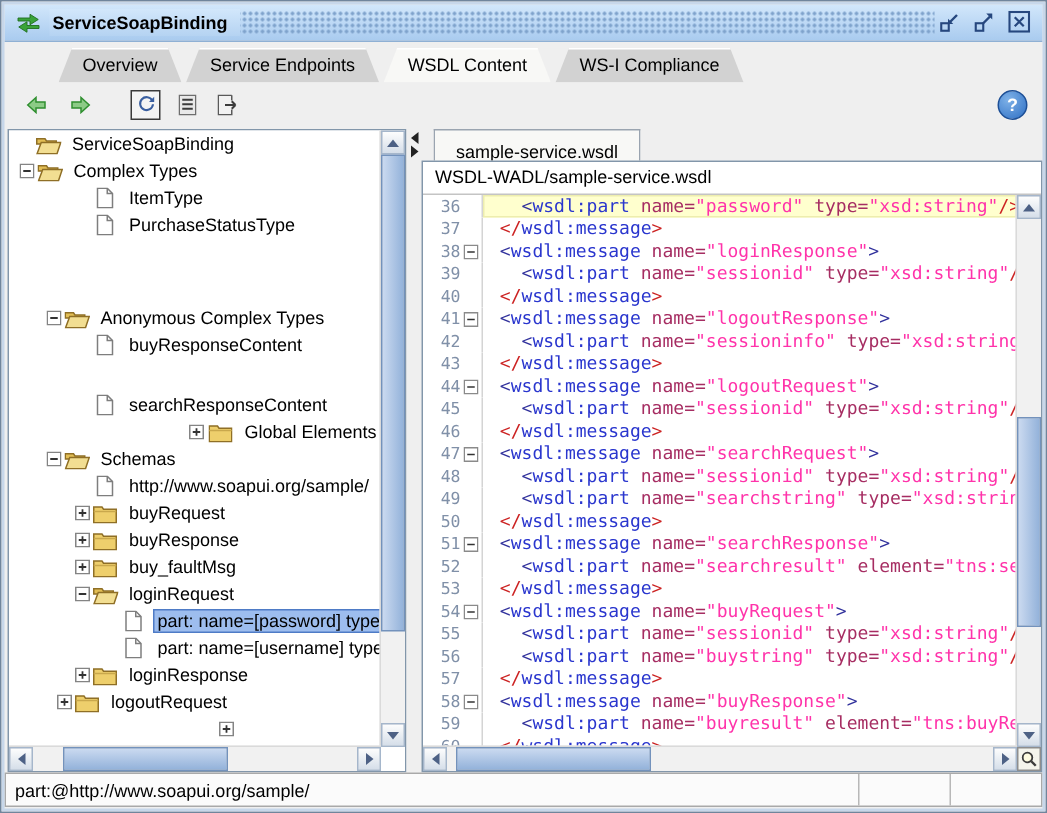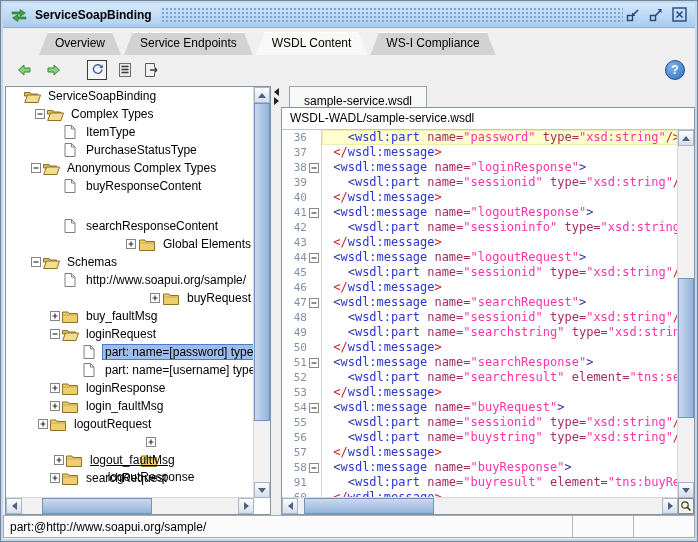--- a/index.html
+++ b/index.html
@@ -168,21 +168,21 @@
             <span class="ticon">
               <span style="display:flex;">
                 <svg width="17" height="13" viewBox="0 0 17 13">
                   <path d="M0.5 2.5 H6 L7 4 H13.5 V6 H0.5 Z" fill="#E2BE55" stroke="#8F6F26"></path>
                   <path d="M3.5 5 H16.5 L14 12.5 H0.7 Z" fill="#F2DE92" stroke="#8F6F26"></path>
                 </svg>
               </span>
             </span>
             <span class="tlabel">ServiceSoapBinding</span>
           </div>
-          <div class="trow" style="padding-left: 27px;">
+          <div class="trow" style="padding-left: 5px;">
             <span class="texp">
               <svg width="10" height="10" viewBox="0 0 10 10">
                 <rect x="0.5" y="0.5" width="9" height="9" fill="#fff" stroke="#848484"></rect>
                 <path d="M2.5 5 H7.5" stroke="#333" stroke-width="1.2"></path>
               </svg>
             </span>
             <span class="ticon">
               <span style="display:flex;">
                 <svg width="17" height="13" viewBox="0 0 17 13">
                   <path d="M0.5 2.5 H6 L7 4 H13.5 V6 H0.5 Z" fill="#E2BE55" stroke="#8F6F26"></path>
@@ -209,21 +209,21 @@
             <span class="ticon">
               <span style="display:flex;">
                 <svg width="12" height="14" viewBox="0 0 12 14">
                   <path d="M1 0.5 H7.5 L11 4 V13.5 H1 Z" fill="#FFFFFF" stroke="#7E7E7E"></path>
                   <path d="M7.5 0.5 V4 H11" fill="none" stroke="#7E7E7E"></path>
                 </svg>
               </span>
             </span>
             <span class="tlabel">PurchaseStatusType</span>
           </div>
-          <div class="trow" style="padding-left: 23px;">
+          <div class="trow" style="padding-left: 23px; margin-top: 44px;">
             <span class="texp">
               <svg width="10" height="10" viewBox="0 0 10 10">
                 <rect x="0.5" y="0.5" width="9" height="9" fill="#fff" stroke="#848484"></rect>
                 <path d="M2.5 5 H7.5" stroke="#333" stroke-width="1.2"></path>
               </svg>
             </span>
             <span class="ticon">
               <span style="display:flex;">
                 <svg width="17" height="13" viewBox="0 0 17 13">
                   <path d="M0.5 2.5 H6 L7 4 H13.5 V6 H0.5 Z" fill="#E2BE55" stroke="#8F6F26"></path>
@@ -296,36 +296,53 @@
             <span class="ticon">
               <span style="display:flex;">
                 <svg width="12" height="14" viewBox="0 0 12 14">
                   <path d="M1 0.5 H7.5 L11 4 V13.5 H1 Z" fill="#FFFFFF" stroke="#7E7E7E"></path>
                   <path d="M7.5 0.5 V4 H11" fill="none" stroke="#7E7E7E"></path>
                 </svg>
               </span>
             </span>
             <span class="tlabel">http://www.soapui.org/sample/</span>
           </div>
-          <div class="trow" style="padding-left: 42px; justify-content: flex-end;">
+          <div class="trow" style="padding-left: 42px;">
             <span class="texp">
               <svg width="10" height="10" viewBox="0 0 10 10">
                 <rect x="0.5" y="0.5" width="9" height="9" fill="#fff" stroke="#848484"></rect>
                 <path d="M2.5 5 H7.5 M5 2.5 V7.5" stroke="#333" stroke-width="1.2"></path>
               </svg>
             </span>
             <span class="ticon">
               <span style="display:flex;">
                 <svg width="16" height="13" viewBox="0 0 16 13">
                   <path d="M0.5 2 H6 L7 3.5 H15.5 V12.5 H0.5 Z" fill="#EECF6C" stroke="#8F6F26"></path>
                   <path d="M0.5 5 H15.5" stroke="#C9A84C"></path>
                 </svg>
               </span>
             </span>
             <span class="tlabel">buyRequest</span>
+          </div>
+          <div class="trow" style="padding-left: 42px;">
+            <span class="texp">
+              <svg width="10" height="10" viewBox="0 0 10 10">
+                <rect x="0.5" y="0.5" width="9" height="9" fill="#fff" stroke="#848484"></rect>
+                <path d="M2.5 5 H7.5 M5 2.5 V7.5" stroke="#333" stroke-width="1.2"></path>
+              </svg>
+            </span>
+            <span class="ticon">
+              <span style="display:flex;">
+                <svg width="16" height="13" viewBox="0 0 16 13">
+                  <path d="M0.5 2 H6 L7 3.5 H15.5 V12.5 H0.5 Z" fill="#EECF6C" stroke="#8F6F26"></path>
+                  <path d="M0.5 5 H15.5" stroke="#C9A84C"></path>
+                </svg>
+              </span>
+            </span>
+            <span class="tlabel">buyResponse</span>
           </div>
           <div class="trow" style="padding-left: 42px;">
             <span class="texp">
               <svg width="10" height="10" viewBox="0 0 10 10">
                 <rect x="0.5" y="0.5" width="9" height="9" fill="#fff" stroke="#848484"></rect>
                 <path d="M2.5 5 H7.5 M5 2.5 V7.5" stroke="#333" stroke-width="1.2"></path>
               </svg>
             </span>
             <span class="ticon">
               <span style="display:flex;">
@@ -387,37 +404,20 @@
             </span>
             <span class="ticon">
               <span style="display:flex;">
                 <svg width="16" height="13" viewBox="0 0 16 13">
                   <path d="M0.5 2 H6 L7 3.5 H15.5 V12.5 H0.5 Z" fill="#EECF6C" stroke="#8F6F26"></path>
                   <path d="M0.5 5 H15.5" stroke="#C9A84C"></path>
                 </svg>
               </span>
             </span>
             <span class="tlabel">loginResponse</span>
-          </div>
-          <div class="trow" style="padding-left: 42px;">
-            <span class="texp">
-              <svg width="10" height="10" viewBox="0 0 10 10">
-                <rect x="0.5" y="0.5" width="9" height="9" fill="#fff" stroke="#848484"></rect>
-                <path d="M2.5 5 H7.5 M5 2.5 V7.5" stroke="#333" stroke-width="1.2"></path>
-              </svg>
-            </span>
-            <span class="ticon">
-              <span style="display:flex;">
-                <svg width="16" height="13" viewBox="0 0 16 13">
-                  <path d="M0.5 2 H6 L7 3.5 H15.5 V12.5 H0.5 Z" fill="#EECF6C" stroke="#8F6F26"></path>
-                  <path d="M0.5 5 H15.5" stroke="#C9A84C"></path>
-                </svg>
-              </span>
-            </span>
-            <span class="tlabel">login_faultMsg</span>
           </div>
           <div class="trow" style="padding-left: 30px;">
             <span class="texp">
               <svg width="10" height="10" viewBox="0 0 10 10">
                 <rect x="0.5" y="0.5" width="9" height="9" fill="#fff" stroke="#848484"></rect>
                 <path d="M2.5 5 H7.5 M5 2.5 V7.5" stroke="#333" stroke-width="1.2"></path>
               </svg>
             </span>
             <span class="ticon">
               <span style="display:flex;">
@@ -657,21 +657,21 @@
               <span class="lnum">58</span>
               <span class="fslot">
                 <svg width="10" height="10" viewBox="0 0 10 10">
                   <rect x="0.5" y="0.5" width="9" height="9" fill="#fff" stroke="#8A8A8A"></rect>
                   <path d="M2.5 5 H7.5" stroke="#333" stroke-width="1.1"></path>
                 </svg>
               </span>
               <span class="ltext"><span> </span><span class="tk-p">&lt;</span><span class="tk-t">wsdl:message</span><span> </span><span class="tk-a">name=</span><span class="tk-v">"buyResponse"</span><span class="tk-p">&gt;</span></span>
             </div>
             <div class="crow">
-              <span class="lnum">91</span>
+              <span class="lnum">59</span>
               <span class="fslot"></span>
               <span class="ltext"><span>   </span><span class="tk-p">&lt;</span><span class="tk-t">wsdl:part</span><span> </span><span class="tk-a">name=</span><span class="tk-v">"buyresult"</span><span> </span><span class="tk-a">element=</span><span class="tk-v">"tns:buyResponseContent"</span></span>
             </div>
             <div class="crow">
               <span class="lnum">60</span>
               <span class="fslot"></span>
               <span class="ltext"><span> </span><span class="tk-c">&lt;/</span><span class="tk-t">wsdl:message</span><span class="tk-c">&gt;</span></span>
             </div>
           </div>
         <div class="sb sb-v" style="bottom:16px;top:22px;">

